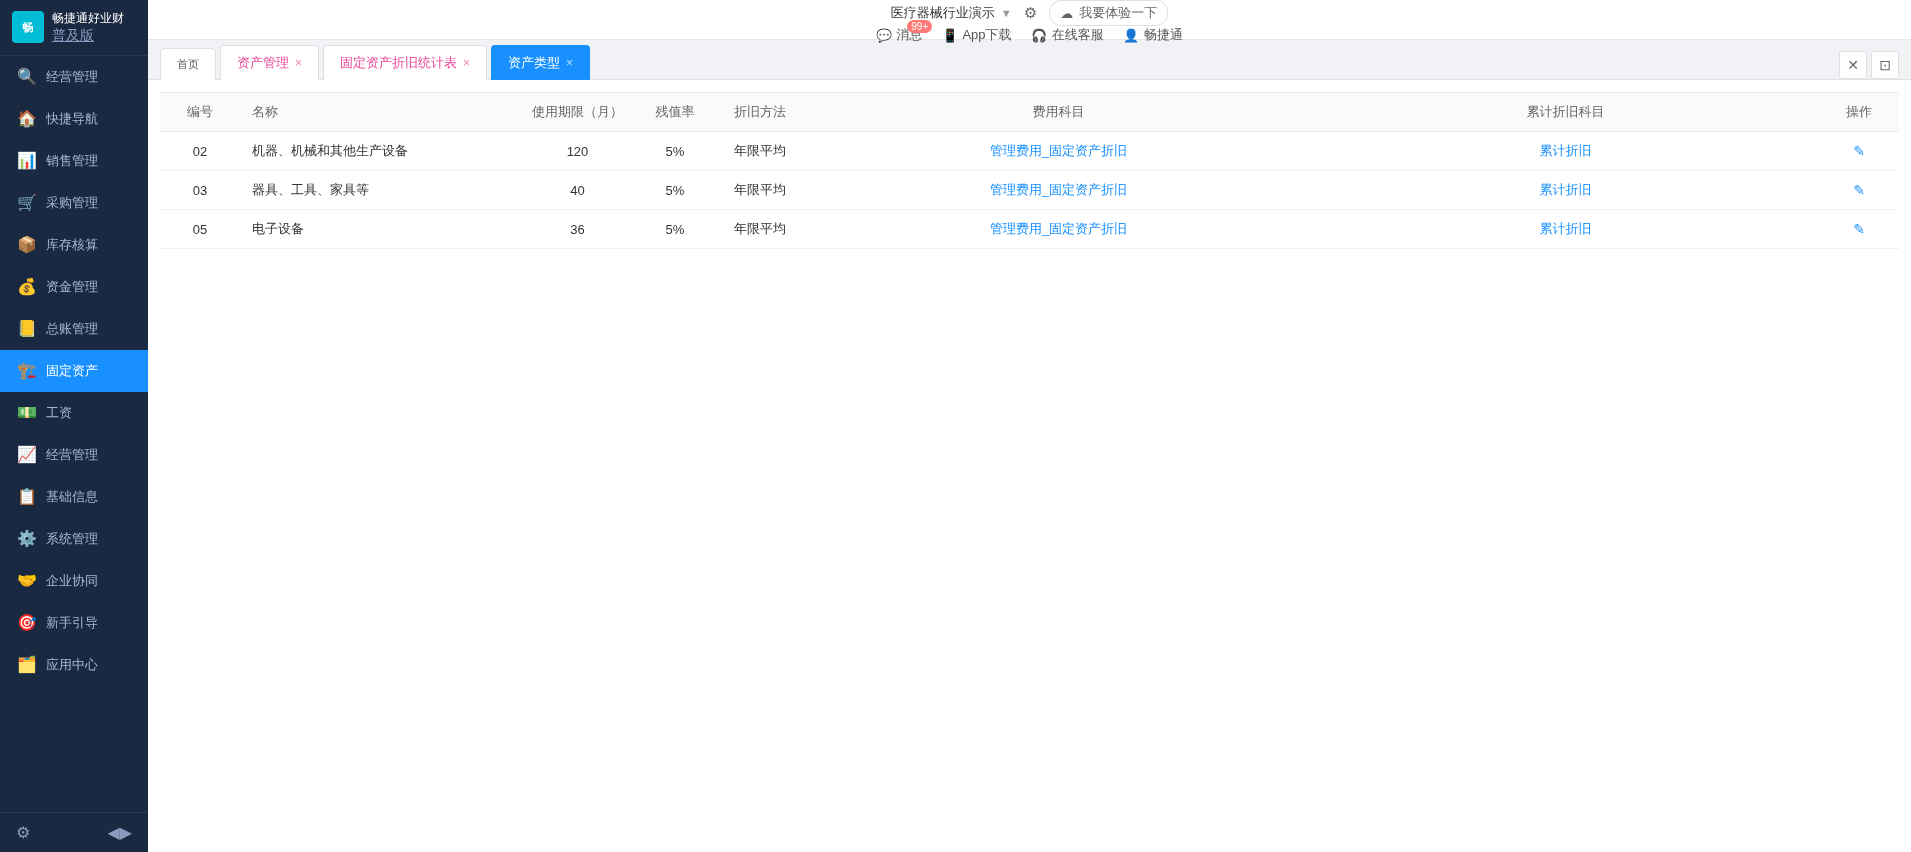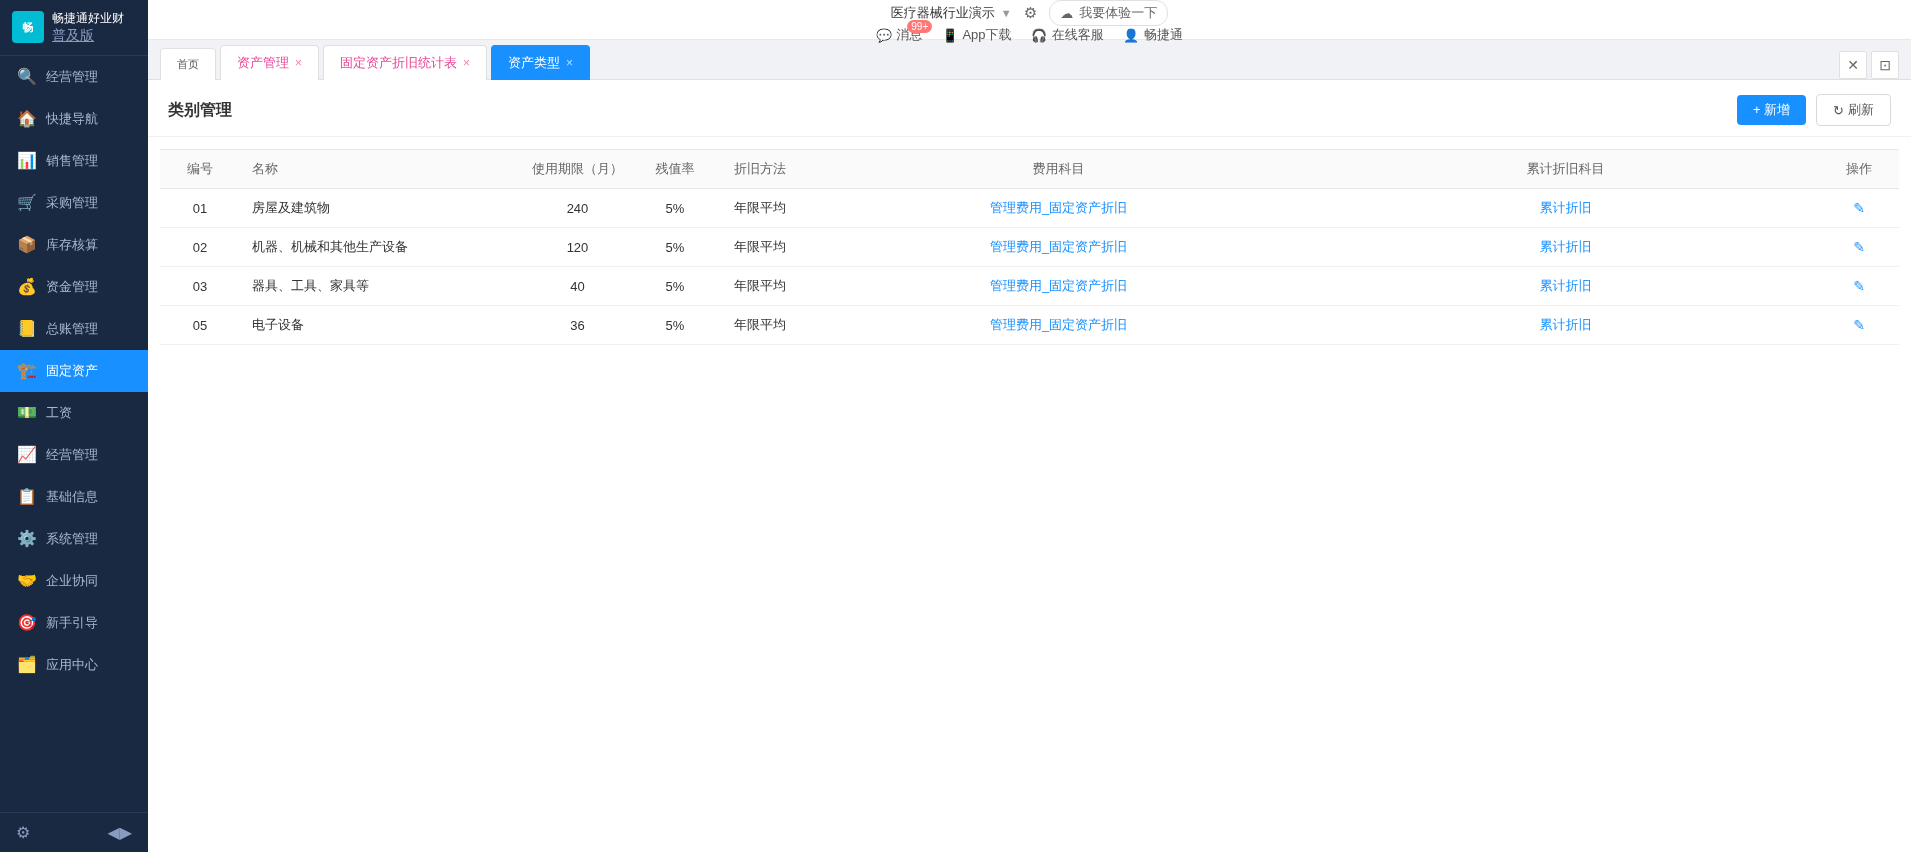--- a/index.html
+++ b/index.html
@@ -455,56 +455,36 @@
       <span class="tab-close">×</span>
     </div>
     <div class="tabs-bar-right">
       <div class="window-controls">
         <div class="win-btn">✕</div>
         <div class="win-btn">⊡</div>
       </div>
     </div>
   </div>
 
-  <div class="page-header">
-    <h2 class="page-title">类别管理</h2>
-    <div class="page-actions">
-      <button class="btn-primary">+ 新增</button>
-      <button class="btn-default">
-        <span>↻</span>
-        <span>刷新</span>
-      </button>
-    </div>
-  </div>
 
   <div class="content-area">
     <table class="data-table">
       <thead>
         <tr>
           <th class="code-col">编号</th>
           <th class="name-col">名称</th>
           <th class="period-col">使用期限（月）</th>
           <th class="residual-col">残值率</th>
           <th class="method-col">折旧方法</th>
           <th class="expense-col">费用科目</th>
           <th class="accum-col">累计折旧科目</th>
           <th class="ops-col">操作</th>
         </tr>
       </thead>
       <tbody id="table-body">
-      <tr>
-    <td>01</td>
-    <td class="left">房屋及建筑物</td>
-    <td>240</td>
-    <td>5%</td>
-    <td>年限平均</td>
-    <td><a class="expense-link" href="#">管理费用_固定资产折旧</a></td>
-    <td><a class="accum-link" href="#">累计折旧</a></td>
-    <td><span class="edit-icon">✎</span></td>
-  </tr>
           <tr>
     <td>02</td>
     <td class="left">机器、机械和其他生产设备</td>
     <td>120</td>
     <td>5%</td>
     <td>年限平均</td>
     <td><a class="expense-link" href="#">管理费用_固定资产折旧</a></td>
     <td><a class="accum-link" href="#">累计折旧</a></td>
     <td><span class="edit-icon">✎</span></td>
   </tr>

